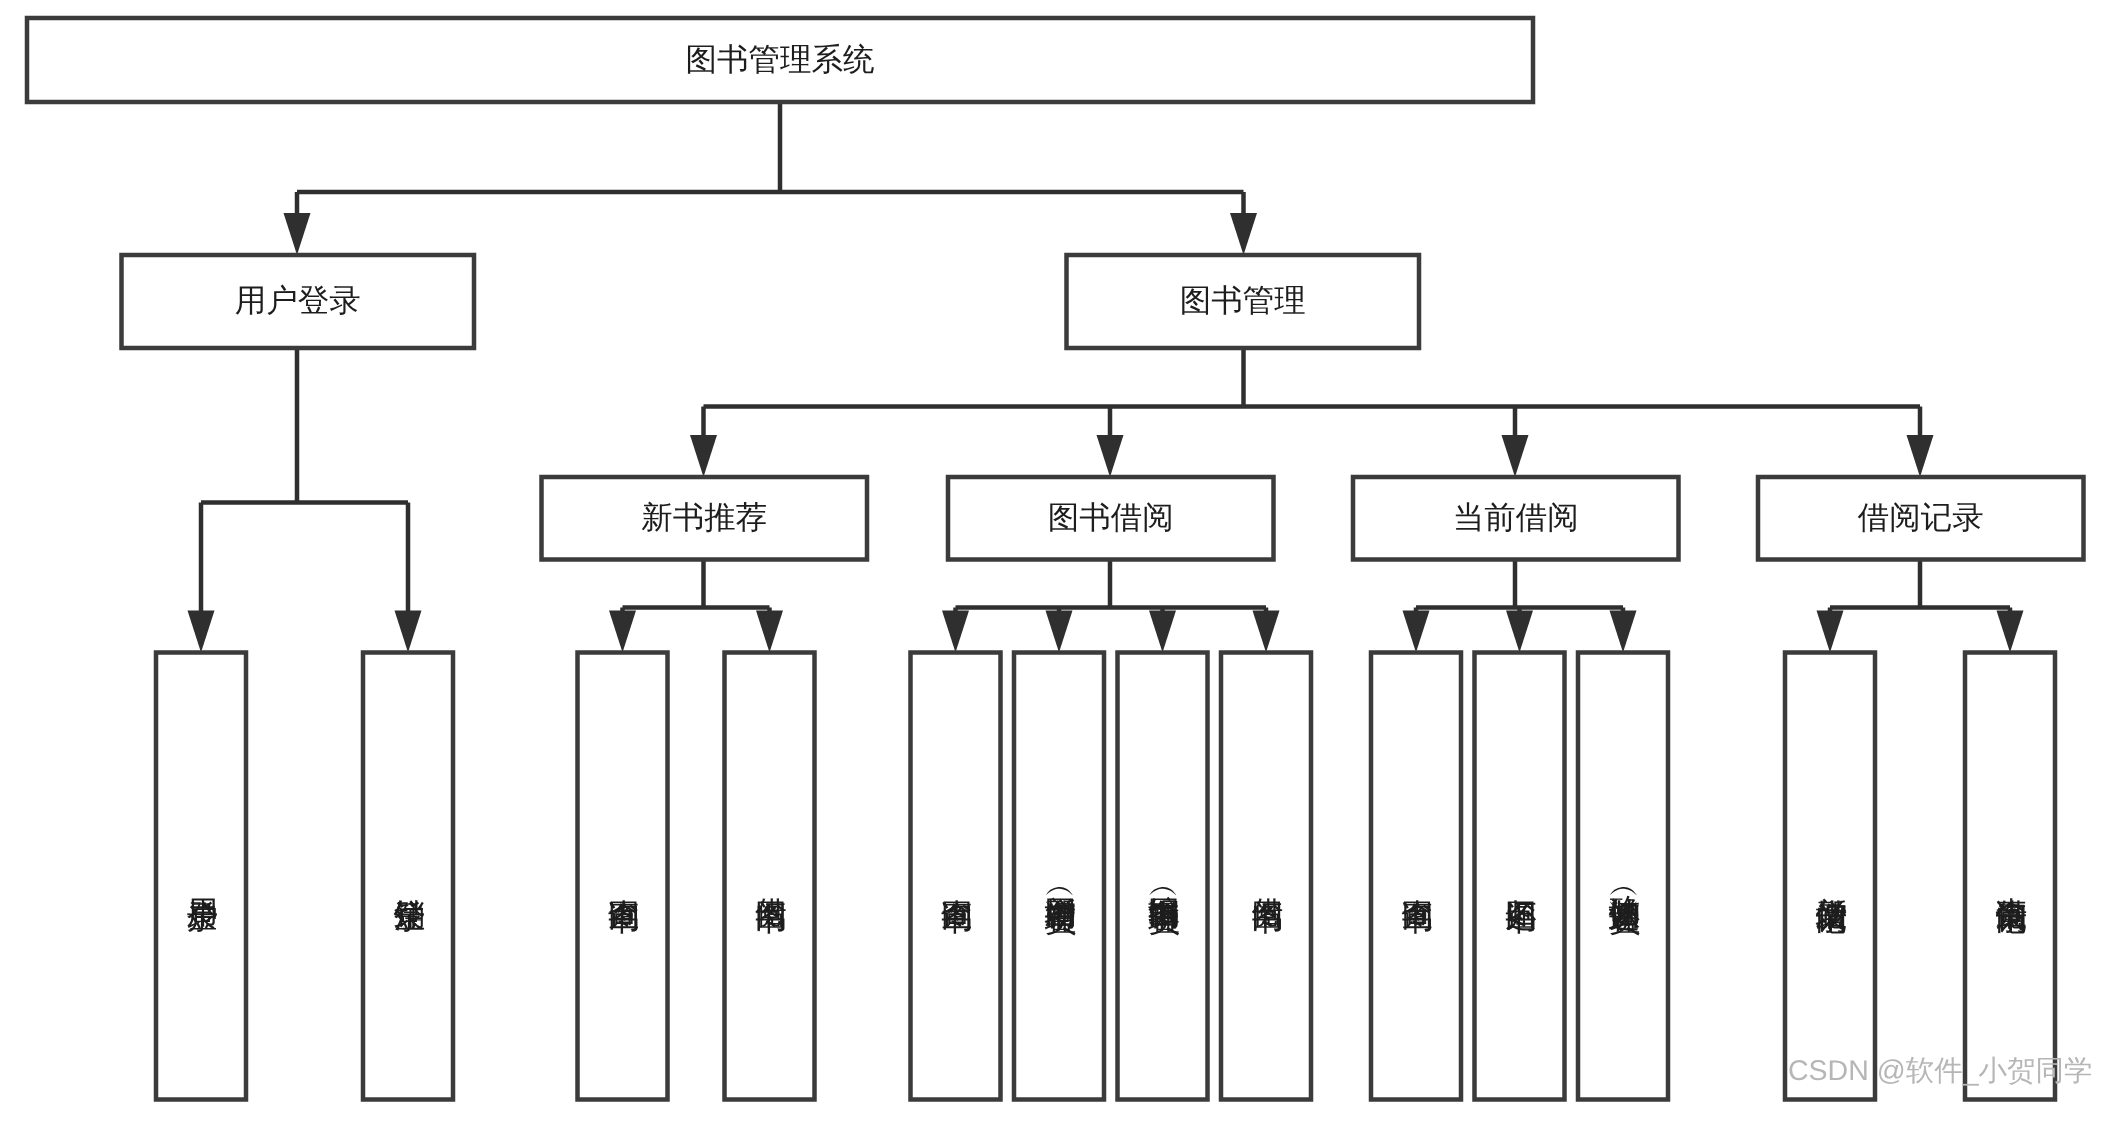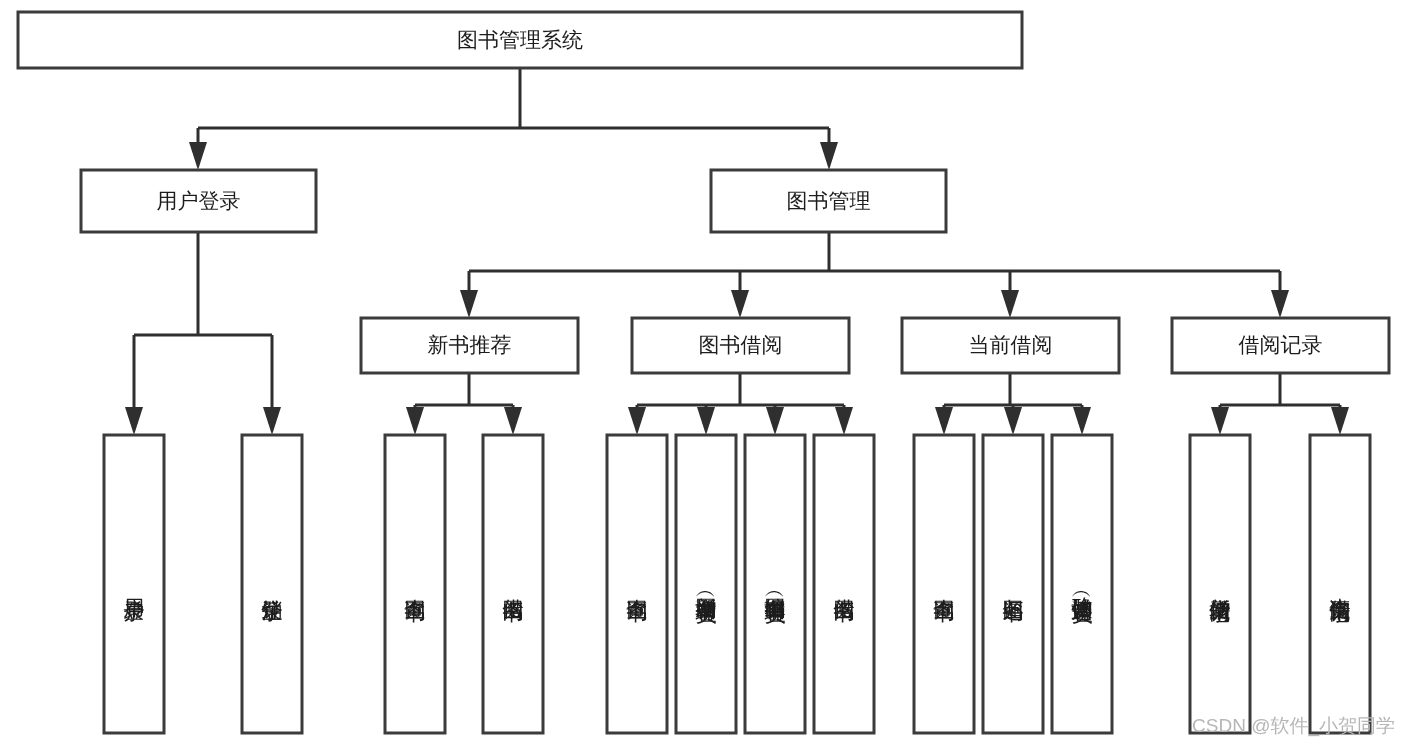--- a/index.html
+++ b/index.html
@@ -58,21 +58,21 @@
     line-height: 1.05;
     color: #1d1d1d;
     letter-spacing: 1px;
     text-align: center;
     white-space: nowrap;
     pointer-events: none;
   }
   .watermark {
     position: absolute;
     right: 10px;
-    bottom: 8px;
+    bottom: 20px;
     font-family: "Liberation Sans", "DejaVu Sans", sans-serif;
     font-size: 19px;
     color: #b6b6b6;
     white-space: nowrap;
   }
 </style>
 </head>
 <body>
 
 <div id="diagram-root">

